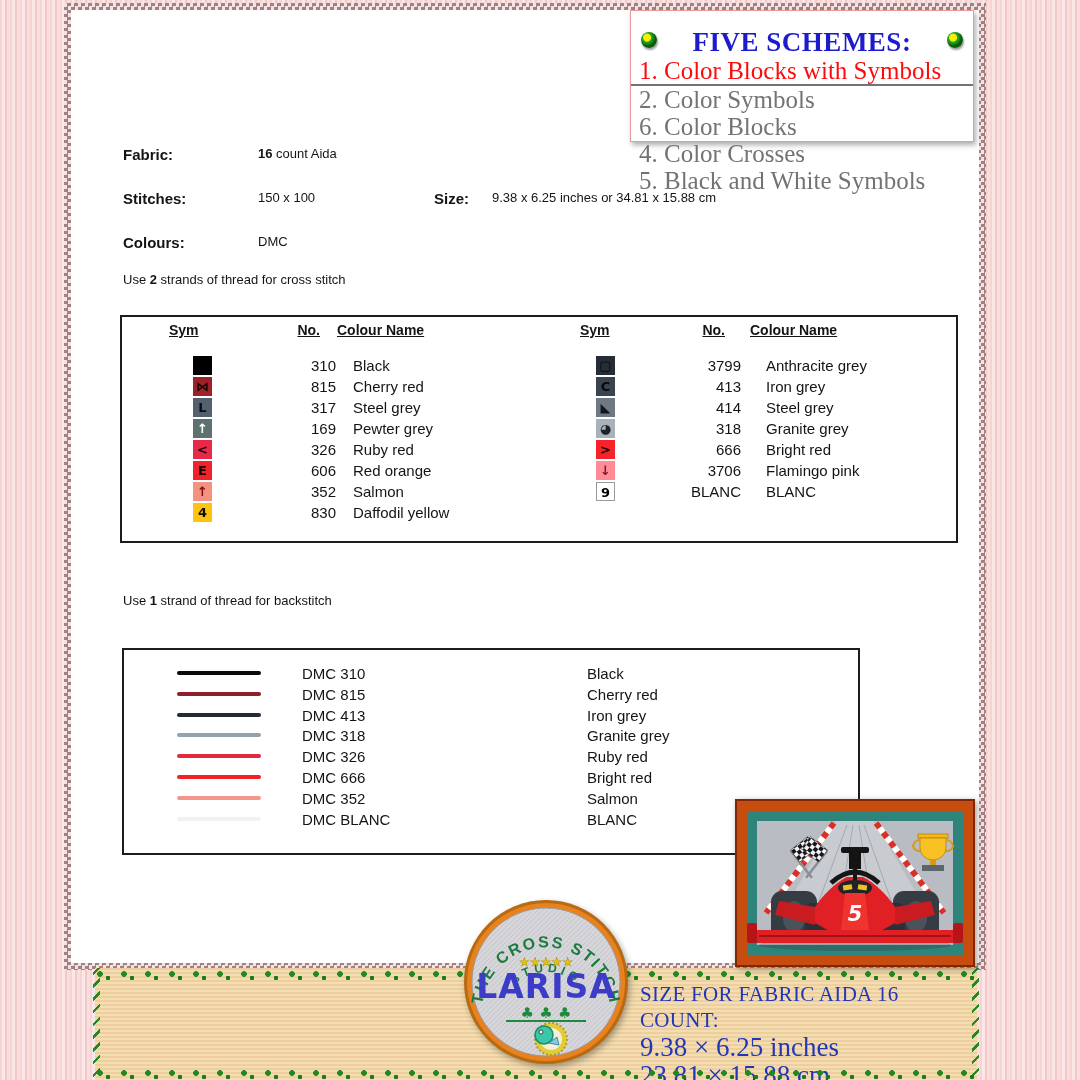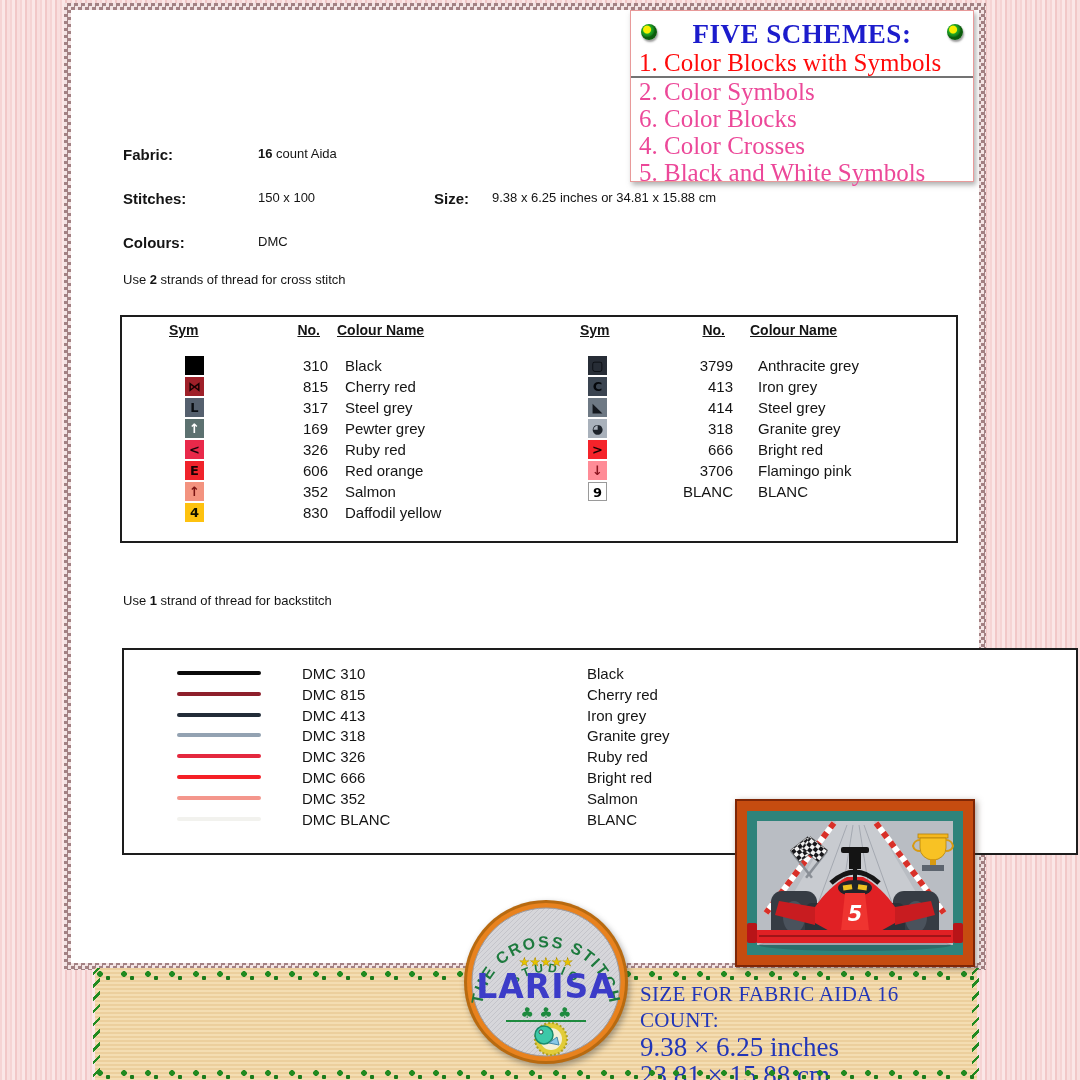--- a/index.html
+++ b/index.html
@@ -4,50 +4,50 @@
 <style>
   html,body{margin:0;padding:0;}
   #canvas{position:relative;width:1080px;height:1080px;overflow:hidden;
     font-family:"Liberation Sans",sans-serif;color:#141414;
     background:repeating-linear-gradient(90deg,#f6d4d4 0 2px,#fbe7e7 2px 5px,#f2c8c8 5px 7px,#f9dede 7px 10px);}
   
   .page{position:absolute;left:64px;top:3px;width:922px;height:967px;
     background:repeating-conic-gradient(#a38183 0 90deg,#f3e4e4 0 180deg) 0 0/7px 7px;}
   .page-inner{position:absolute;inset:7px;background:#ffffff;}
   
-  .schemes{position:absolute;left:630px;top:10px;width:344px;height:172px;background:#fff;
+  .schemes{position:absolute;left:630px;top:10px;width:344px;height:132px;background:#fff;
     border:1px solid #e89a9a;box-shadow:2px 3px 5px rgba(110,110,110,.55);
-    font-family:"Liberation Serif",serif;padding:8px 8px;box-sizing:border-box;z-index:3;}
+    font-family:"Liberation Serif",serif;padding:16px 8px;box-sizing:border-box;z-index:3;}
   .scheme-title{position:relative;text-align:center;font-weight:bold;font-size:27px;line-height:30px;color:#1c1ccc;letter-spacing:.5px;}
   .dot{position:absolute;top:5px;width:16px;height:16px;border-radius:50%;
     background:radial-gradient(circle at 38% 35%,#f8f000 0 3.5px,#22a822 4.5px,#16871d 6.5px,#0c5c0c 8px);
     box-shadow:1px 2px 2px rgba(90,90,90,.6);}
   .dot.left{left:2px}.dot.right{right:2px}
-  .scheme-item{font-size:25px;line-height:27px;color:#ec4899;white-space:nowrap;}
+  .scheme-item{font-size:25px;line-height:27px;color:#737373;white-space:nowrap;}
   .scheme-item.active{color:#ff0a0a;border-bottom:2px solid #737373;margin:0 -8px;padding:0 8px;}
   
   .lab{position:absolute;font-weight:bold;font-size:15px;}
   .val{position:absolute;font-size:13px;}
   
   .ttable{position:absolute;left:120px;top:315px;width:838px;height:228px;border:2px solid #1d1d1d;background:#fff;box-sizing:border-box;}
   .thead{position:absolute;top:5px;font-weight:bold;font-size:14px;text-decoration:underline;}
   .h-sym1{left:47px}.h-no1{left:120px;width:78px;text-align:right}.h-nm1{left:215px}
   .h-sym2{left:458px}.h-no2{left:525px;width:78px;text-align:right}.h-nm2{left:628px}
-  .rows{position:absolute;left:8px;right:0;top:38px;}
+  .rows{position:absolute;left:16px;right:0;top:38px;}
   .trow{position:relative;height:21px;}
   .chip{position:absolute;top:1px;width:19px;height:19px;text-align:center;line-height:19px;
     font-family:"DejaVu Sans",sans-serif;font-size:13px;font-weight:bold;box-sizing:border-box;}
   .g1 .chip{left:55px}.g2 .chip{left:458px}
   .chip.bordered{border:1px solid #9a9a9a;}
   .tno{position:absolute;top:2px;font-size:15px;text-align:right;}
   .g1 .tno{left:120px;width:78px}.g2 .tno{left:525px;width:78px}
   .tname{position:absolute;top:2px;font-size:15px;}
   .g1 .tname{left:215px}.g2 .tname{left:628px}
   
-  .btable{position:absolute;left:122px;top:648px;width:956px;height:207px;border:2px solid #1d1d1d;background:#fff;box-sizing:border-box;}
+  .btable{position:absolute;left:122px;top:648px;width:738px;height:207px;border:2px solid #1d1d1d;background:#fff;box-sizing:border-box;}
   .brows{position:absolute;left:0;right:0;top:13px;}
   .brow{position:relative;height:20.8px;}
   .bline{position:absolute;left:53px;top:8px;width:84px;height:4px;border-radius:2px;}
   .bcode{position:absolute;left:178px;top:2px;font-size:15px;}
   .bname{position:absolute;left:463px;top:2px;font-size:15px;}
   
   .car-frame{position:absolute;left:735px;top:799px;width:240px;height:168px;z-index:5;
     filter:drop-shadow(2px 2px 3px rgba(80,60,50,.5));}
   
   .banner{position:absolute;left:95px;top:968px;width:882px;height:112px;z-index:4;

